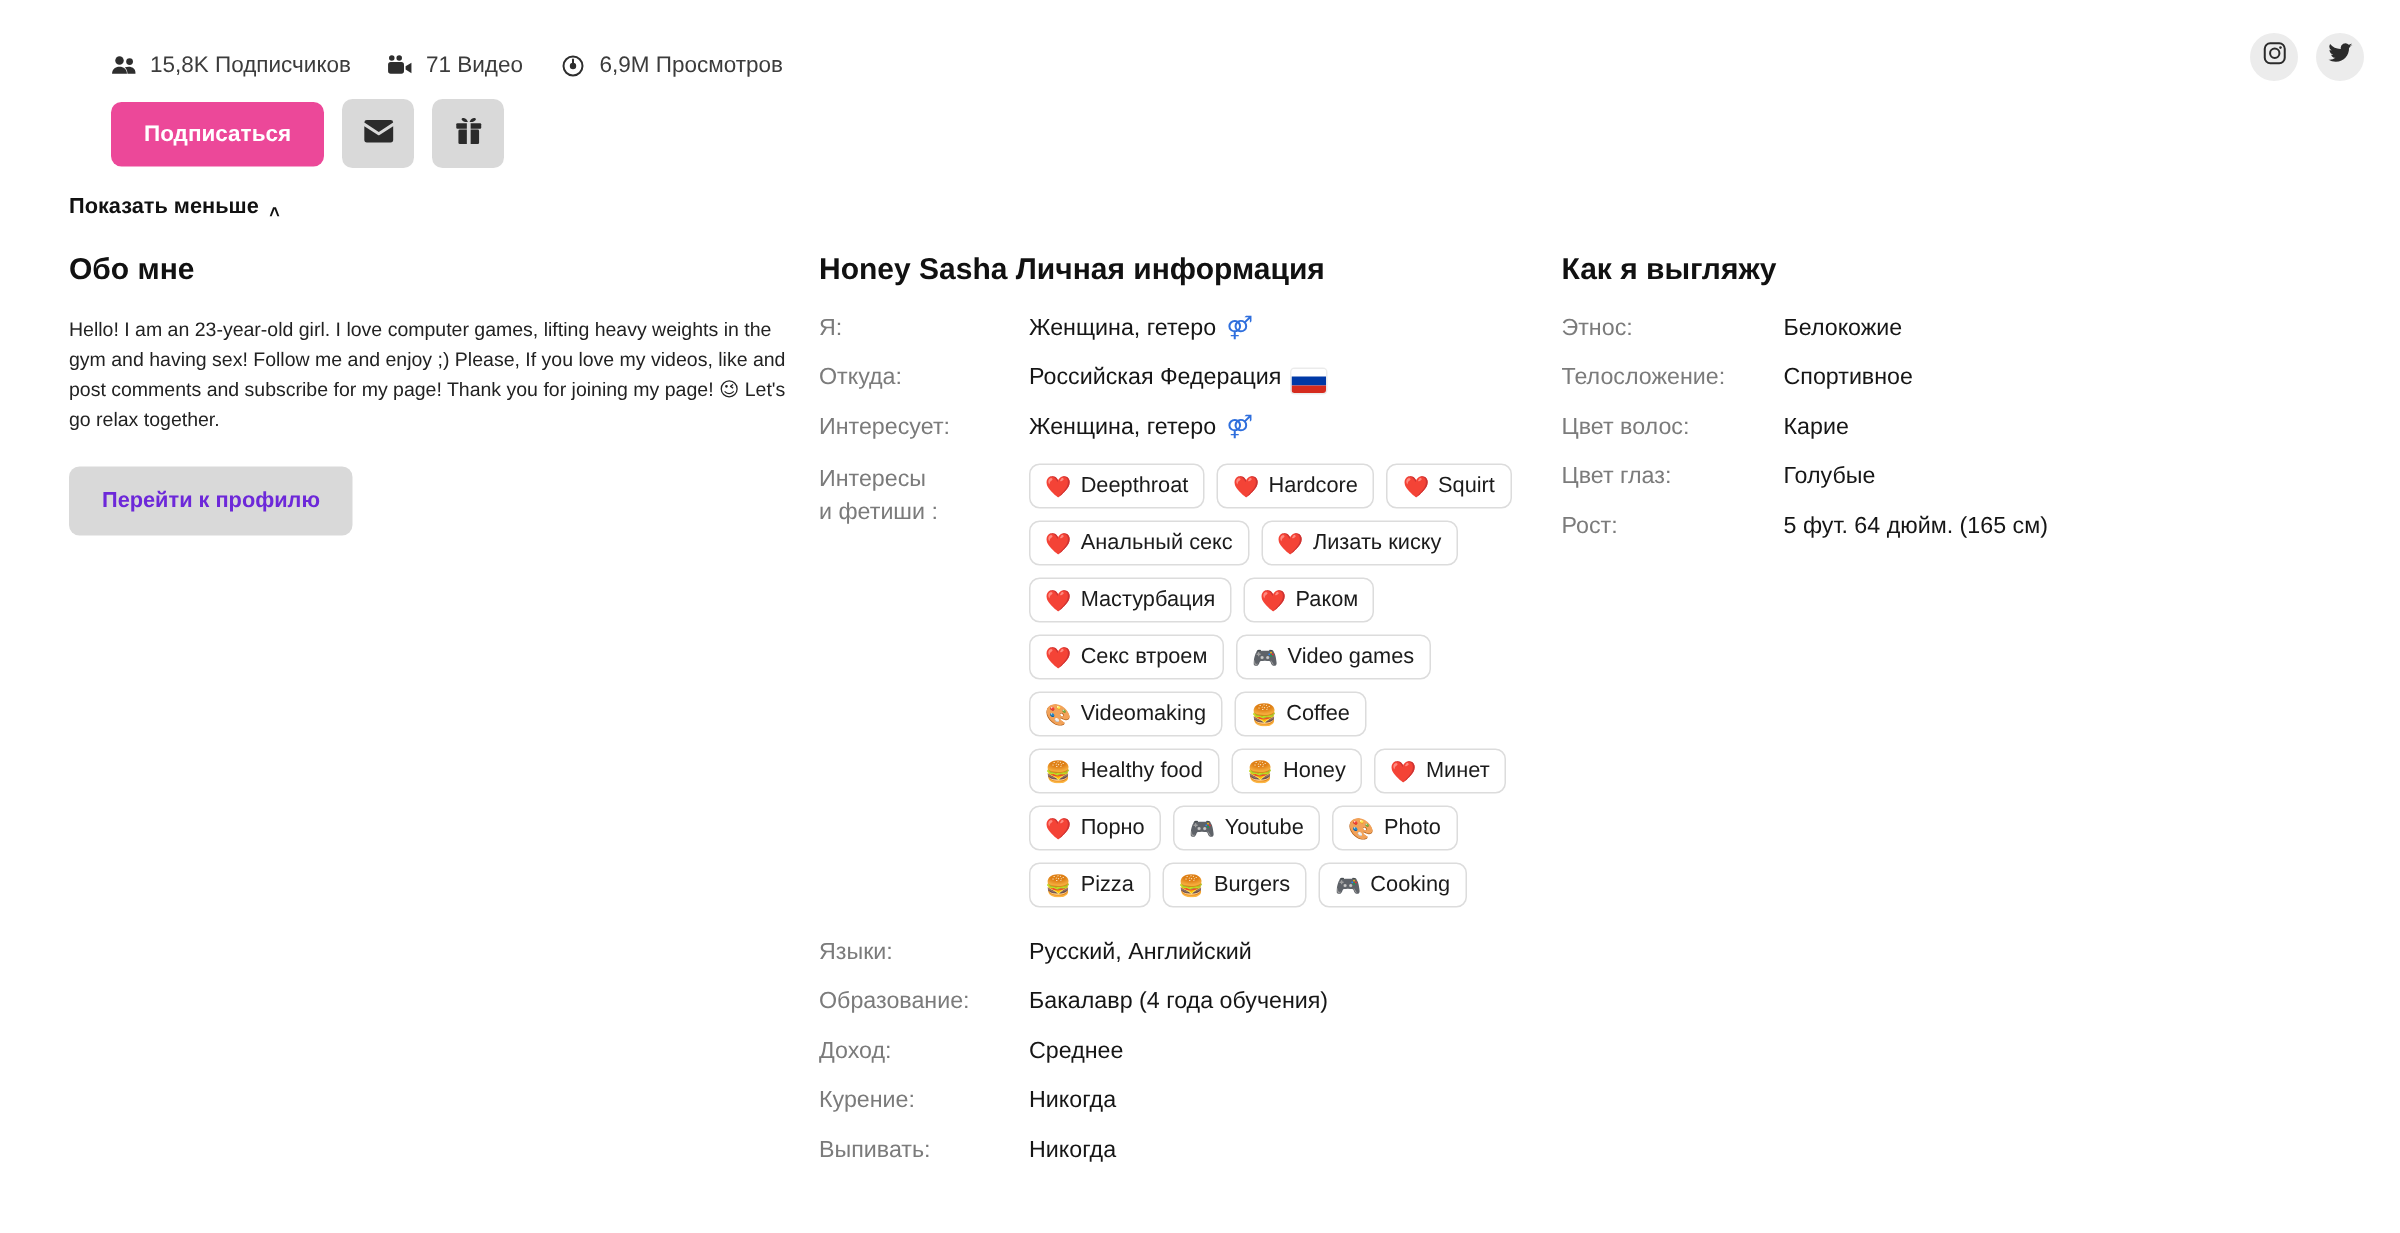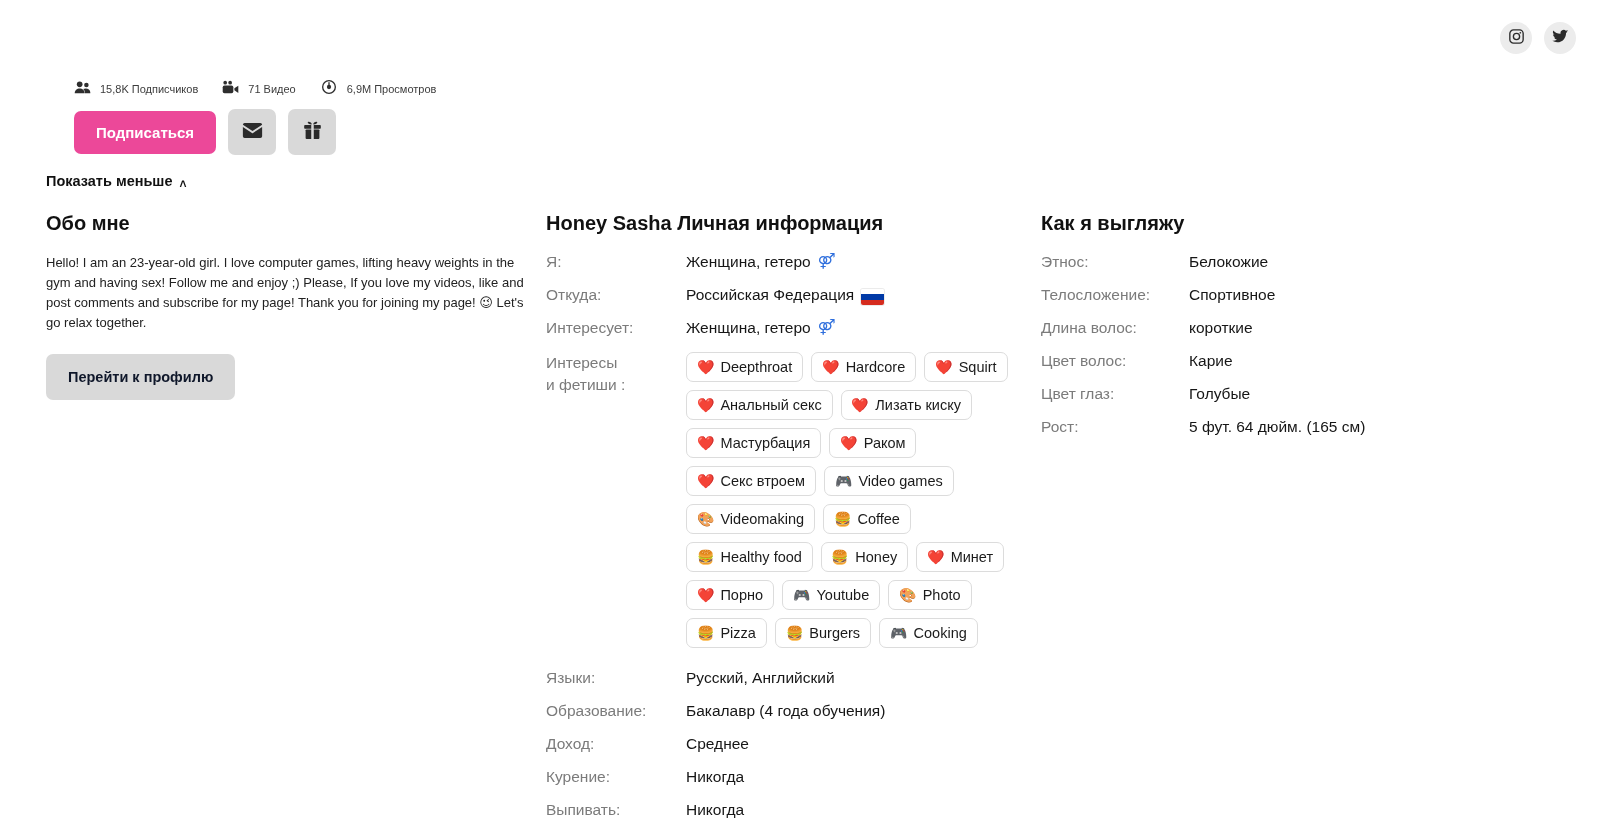--- a/index.html
+++ b/index.html
@@ -67,21 +67,21 @@
     width: 23px; height: 16px; border-radius: 2px; overflow: hidden;
     display: inline-block; flex: 0 0 auto; position: relative; top: 2px;
     box-shadow: 0 0 0 1px rgba(0,0,0,.08);
   }
   .flag-ru i { display:block; height: 33.33%; }
   .flag-ru .w { background:#fff; }
   .flag-ru .b { background:#0039a6; }
   .flag-ru .r { background:#d52b1e; }
 
   .stats-row { display: flex; align-items: center; gap: 24px; margin-top: 13px; }
-  .stat { display: flex; align-items: flex-end; gap: 9px; font-size: 11px; color: #3c3c3c; margin-top: 44px; }
+  .stat { display: flex; align-items: center; gap: 9px; font-size: 15px; color: #3c3c3c; }
   .stat .ic { display: flex; align-items: center; color: #2e2e2e; }
 
   .btn-row { display: flex; align-items: center; gap: 12px; margin-top: 14px; }
   .btn-subscribe {
     background: #ec4899; color: #ffffff;
     font-size: 15px; font-weight: 700;
     border: none; border-radius: 7px;
     padding: 13px 22px; cursor: pointer;
     font-family: inherit;
   }
@@ -107,21 +107,21 @@
   
   .columns { display: flex; padding: 22px 0 0 46px; }
   .col-about { width: 500px; flex: 0 0 auto; }
   .col-personal { width: 495px; flex: 0 0 auto; }
   .col-looks { width: 400px; flex: 0 0 auto; }
 
   .col-title { font-size: 20px; font-weight: 700; color: #111; margin: 0 0 18px 0; }
   .about-text { font-size: 13px; line-height: 1.53; color: #222; margin: 0; max-width: 478px; }
   .btn-goto {
     margin-top: 21px;
-    background: #d9d9d9; color: #0f172a;
+    background: #d9d9d9; color: #6d28d9;
     font-size: 14.5px; font-weight: 700;
     border: none; border-radius: 7px;
     padding: 15px 22px; cursor: pointer; font-family: inherit; text-align: right;
   }
 
   .info-table { display: table; border-collapse: collapse; width: 100%; }
   .info-row { display: table-row; }
   .info-label, .info-value { display: table-cell; vertical-align: top; padding-bottom: 15px; }
   .info-label { font-size: 15.5px; color: #7b7b7b; white-space: nowrap; padding-right: 20px; }
   .info-value { font-size: 15.5px; color: #161616; }
@@ -403,24 +403,20 @@
       <div class="info-table">
         <div class="info-row">
           <div class="info-label">Этнос:</div>
           <div class="info-value">Белокожие</div>
         </div>
         <div class="info-row">
           <div class="info-label">Телосложение:</div>
           <div class="info-value">Спортивное</div>
         </div>
         <div class="info-row">
-          <div class="info-label">Длина волос:</div>
-          <div class="info-value">короткие</div>
-        </div>
-        <div class="info-row">
           <div class="info-label">Цвет волос:</div>
           <div class="info-value">Карие</div>
         </div>
         <div class="info-row">
           <div class="info-label">Цвет глаз:</div>
           <div class="info-value">Голубые</div>
         </div>
         <div class="info-row">
           <div class="info-label">Рост:</div>
           <div class="info-value">5 фут. 64 дюйм. (165 см)</div>

